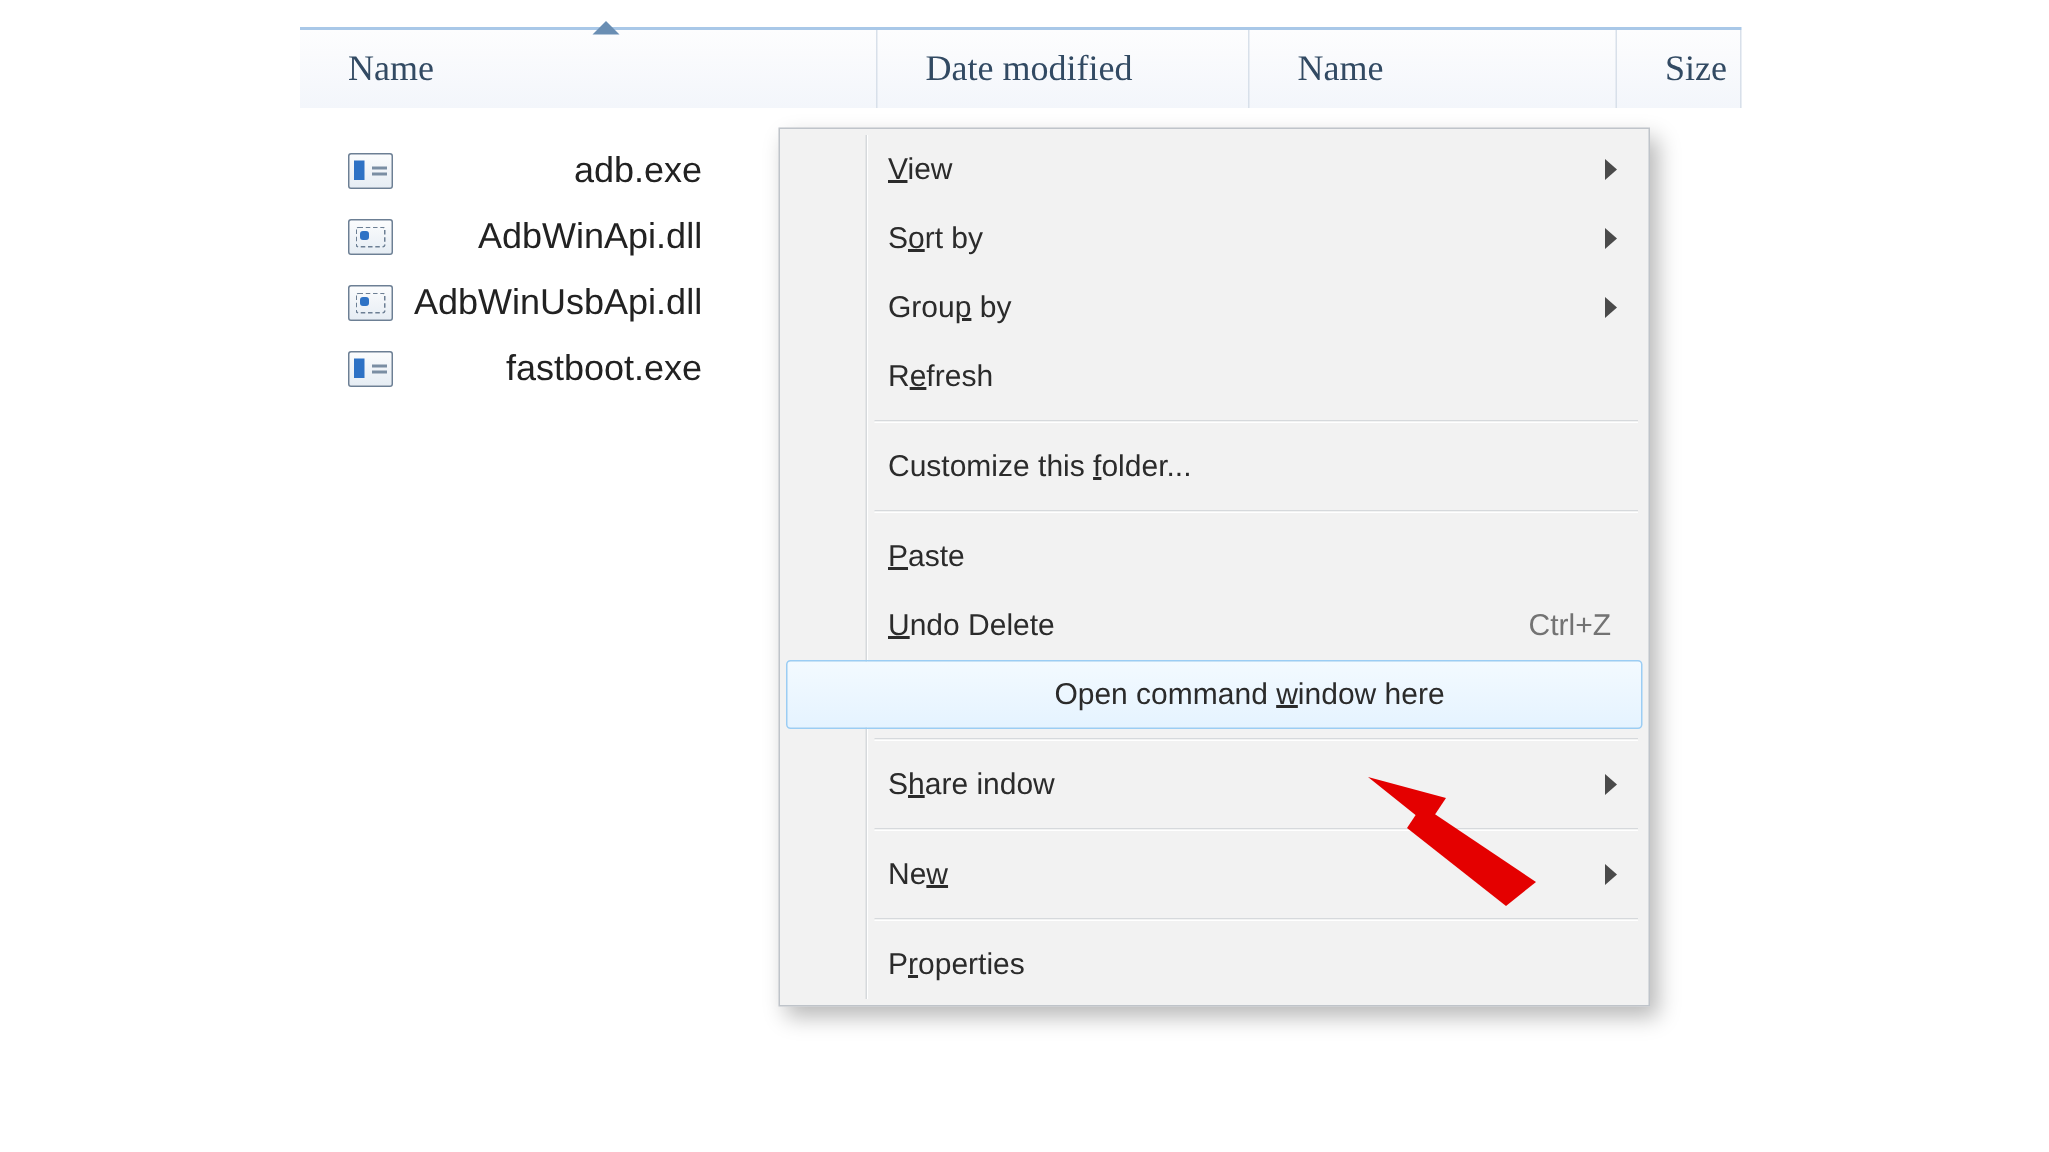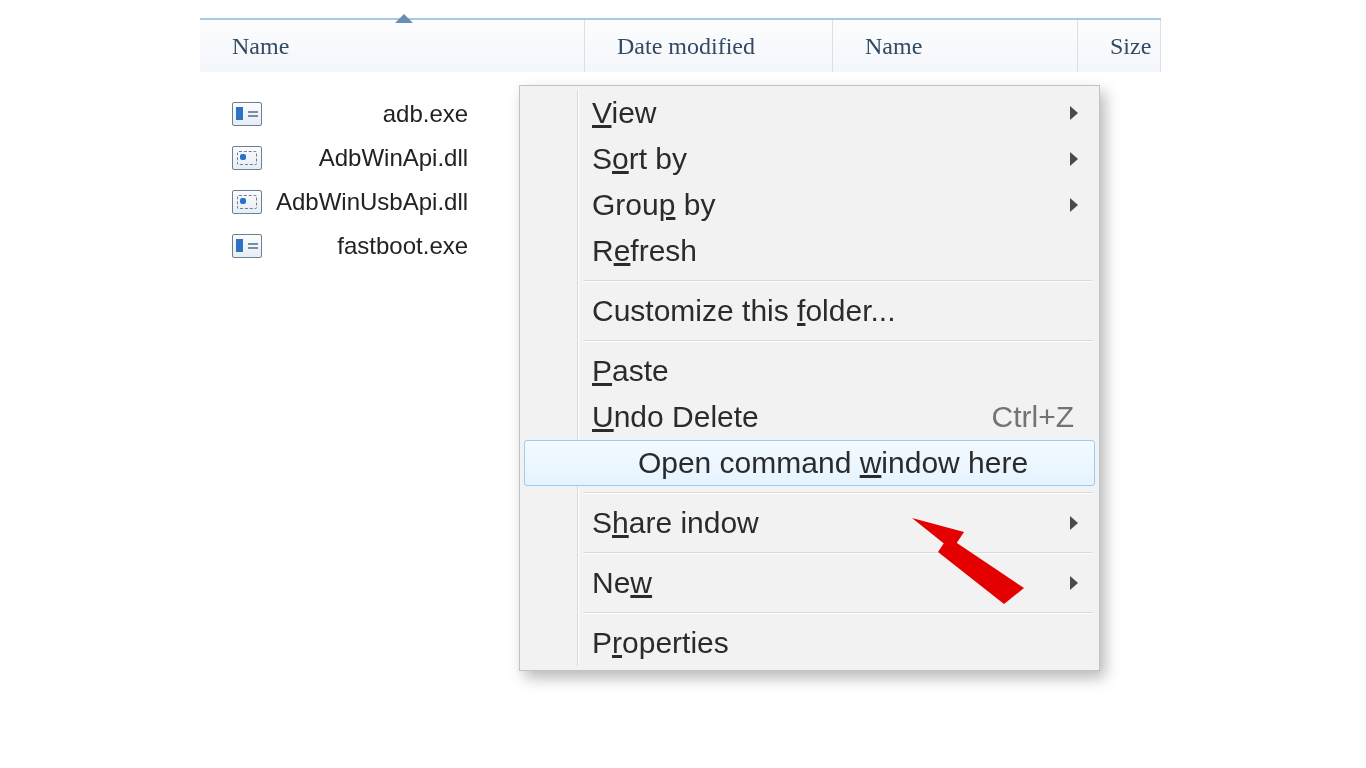--- a/index.html
+++ b/index.html
@@ -135,21 +135,21 @@
     border-right: 1px solid #ffffff;
   }
   .menu-item {
     position: relative;
     height: 44px;
     display: flex;
     align-items: center;
     padding-left: 67px;
     padding-right: 20px;
     color: #2b2b2b;
-    font-size: 30px;
+    font-size: 20px;
     border: 1px solid transparent;
     border-radius: 3px;
     margin: 0 1px;
   }
   .menu-item .accel {
     margin-left: auto;
     color: #737373;
   }
   .menu-item .arrow {
     position: absolute;

